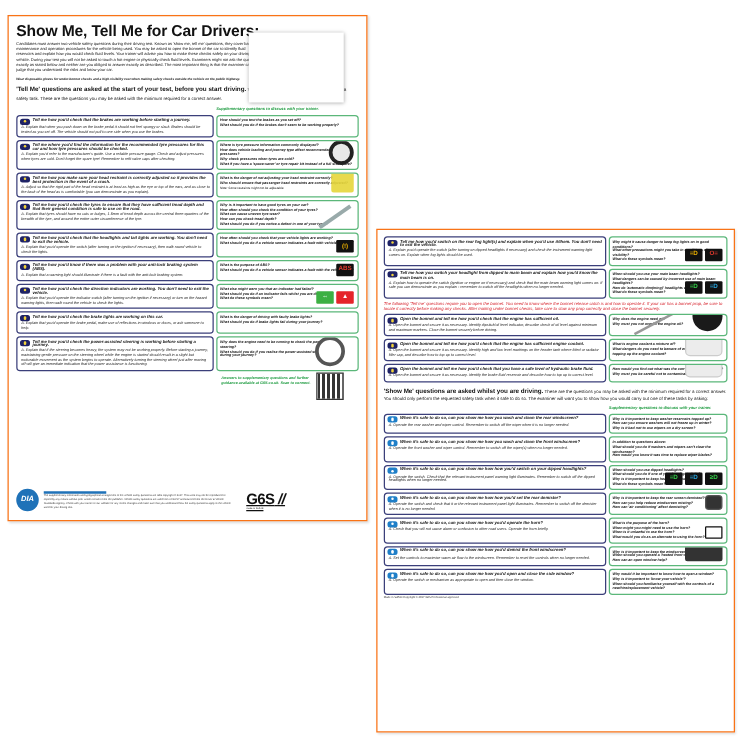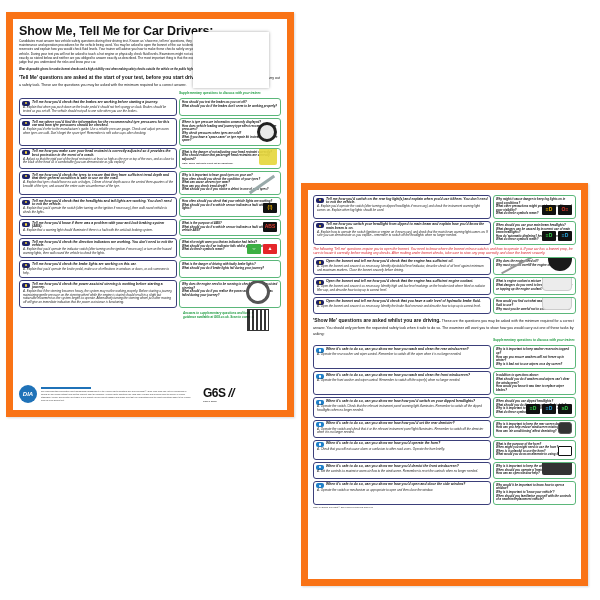--- a/index.html
+++ b/index.html
@@ -1,21 +1,21 @@
 <!DOCTYPE html>
 <html><head>
 <meta charset="utf-8">
 <style>
   * { box-sizing: border-box; margin: 0; padding: 0; }
   html, body { width: 600px; height: 600px; background: #ffffff; overflow: hidden; }
   body { position: relative; font-family: "Liberation Sans", sans-serif; color: #111; }
 
   .page {
     position: absolute; background: #fff;
-    border: 7px solid #f97316;
+    border: 1px solid #f97316;
     box-shadow: 1px 1px 2px rgba(0,0,0,0.15);
     overflow: hidden;
   }
   #page-left { left: 6px; top: 12px; width: 288px; height: 405px; padding: 6px 6px 4px 6px; }
   #page-right { left: 301px; top: 183px; width: 287px; height: 403px; padding: 5px 5px 3px 5px; }
 
   .title { font-weight: bold; font-size: 12.5px; line-height: 13px; letter-spacing: -0.1px; }
   .intro-wrap { position: relative; }
   .intro { font-size: 3.2px; line-height: 4.2px; width: 196px; margin-top: 1px; }
   .photo-box {
@@ -82,21 +82,21 @@
       #fff;
     opacity: 0.85; border: 1px solid #111;
   }
   .footer { position: absolute; left: 6px; right: 6px; bottom: 4px; height: 24px; display: flex; align-items: center; gap: 4px; }
   .dia-logo {
     width: 18px; height: 18px; border-radius: 50%; background: #1f72b8; color: #fff;
     font-weight: bold; font-style: italic; font-size: 6px; display:flex; align-items:center; justify-content:center;
   }
   .fine-print { width: 150px; font-size: 2.1px; line-height: 2.8px; color: #333; }
   .fine-print .bar { display:block; width: 50px; height: 2.5px; background: #1f72b8; margin-bottom: 1px; }
-  .g6s { font-weight: bold; font-size: 12px; letter-spacing: -0.5px; margin-left: 8px; }
+  .g6s { font-weight: bold; font-size: 12px; letter-spacing: -0.5px; margin-left: 8px; text-decoration: underline; }
   .g6s small { display:block; font-size: 2px; font-weight: normal; letter-spacing: 0; }
 
   .bonnet-warning { color: #d6202a; font-style: italic; font-size: 3.4px; line-height: 4.2px; margin: 2px 0; }
   .copyright { font-size: 2.2px; color: #333; margin-top: 1px; }
 </style>
 </head>
 <body>
 
 <div class="page" id="page-left">
   <div class="intro-wrap">

